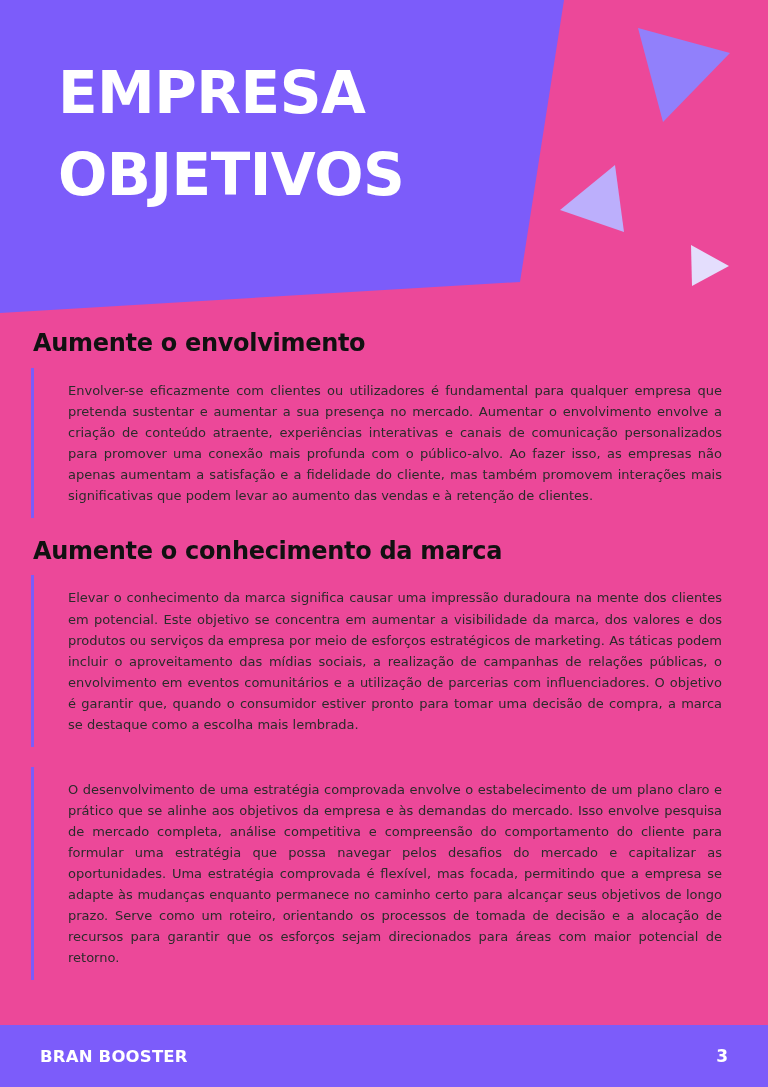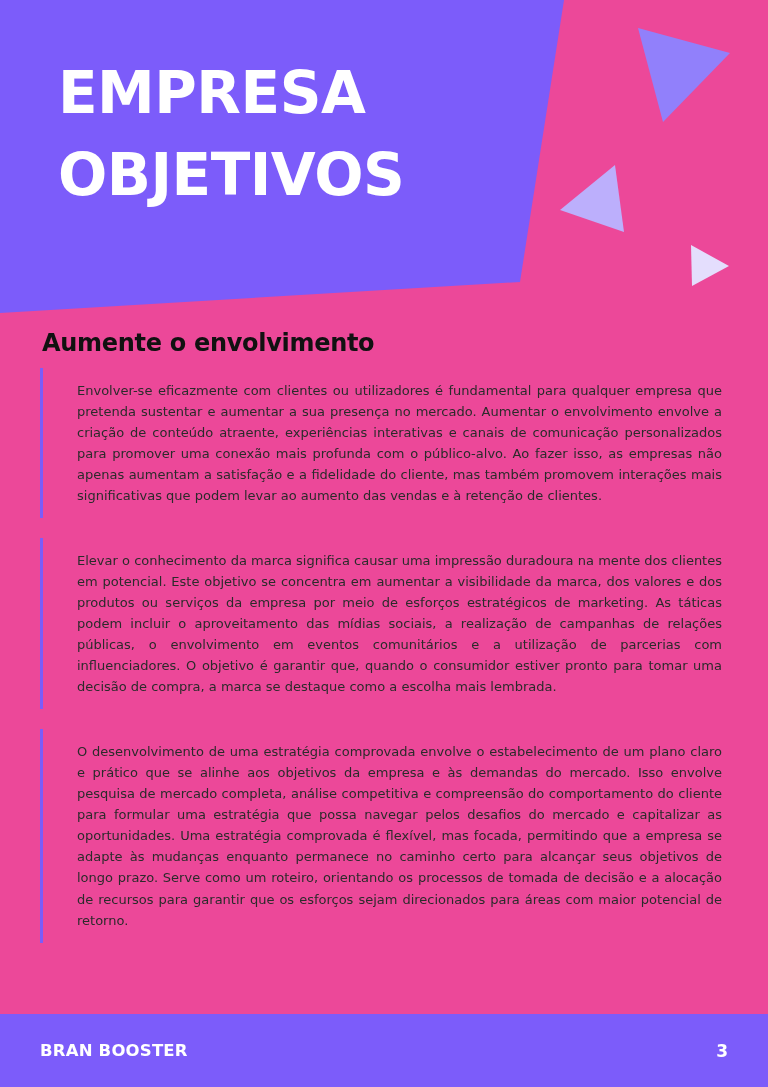--- a/index.html
+++ b/index.html
@@ -48,21 +48,21 @@
   }
 
   
   .content {
     position: absolute;
     left: 0;
     top: 330px;
     width: 768px;
   }
   .section {
-    padding: 0 34px 0 40px;
+    padding: 0 34px 0 31px;
   }
   .section + .section {
     margin-top: 20px;
   }
   .section-heading {
     font-family: "DejaVu Sans", sans-serif;
     font-weight: bold;
     font-size: 24px;
     color: #111111;
     margin: 0 0 10px 2px;
@@ -89,21 +89,21 @@
     text-align: justify;
     hyphens: none;
   }
 
   
   .footer {
     position: absolute;
     left: 0;
     bottom: 0;
     width: 768px;
-    height: 73px;
+    height: 62px;
     background: #7c5cfa;
     display: flex;
     align-items: center;
     justify-content: space-between;
     box-sizing: border-box;
     padding: 12px 40px;
   }
   .footer-brand {
     color: #ffffff;
     font-family: "DejaVu Sans", sans-serif;
@@ -139,20 +139,21 @@
 
     <section class="section">
       <h2 class="section-heading">Aumente o envolvimento</h2>
       <div class="para-wrap">
         <div class="accent-bar"></div>
         <p class="para">Envolver-se eficazmente com clientes ou utilizadores é fundamental para qualquer empresa que pretenda sustentar e aumentar a sua presença no mercado. Aumentar o envolvimento envolve a criação de conteúdo atraente, experiências interativas e canais de comunicação personalizados para promover uma conexão mais profunda com o público-alvo. Ao fazer isso, as empresas não apenas aumentam a satisfação e a fidelidade do cliente, mas também promovem interações mais significativas que podem levar ao aumento das vendas e à retenção de clientes.</p>
       </div>
     </section>
 
     <section class="section">
+      <h2 class="section-heading">Aumente o conhecimento da marca</h2>
       <div class="para-wrap">
         <div class="accent-bar"></div>
         <p class="para">Elevar o conhecimento da marca significa causar uma impressão duradoura na mente dos clientes em potencial. Este objetivo se concentra em aumentar a visibilidade da marca, dos valores e dos produtos ou serviços da empresa por meio de esforços estratégicos de marketing. As táticas podem incluir o aproveitamento das mídias sociais, a realização de campanhas de relações públicas, o envolvimento em eventos comunitários e a utilização de parcerias com influenciadores. O objetivo é garantir que, quando o consumidor estiver pronto para tomar uma decisão de compra, a marca se destaque como a escolha mais lembrada.</p>
       </div>
     </section>
 
     <section class="section">
       <div class="para-wrap">
         <div class="accent-bar"></div>
         <p class="para">O desenvolvimento de uma estratégia comprovada envolve o estabelecimento de um plano claro e prático que se alinhe aos objetivos da empresa e às demandas do mercado. Isso envolve pesquisa de mercado completa, análise competitiva e compreensão do comportamento do cliente para formular uma estratégia que possa navegar pelos desafios do mercado e capitalizar as oportunidades. Uma estratégia comprovada é flexível, mas focada, permitindo que a empresa se adapte às mudanças enquanto permanece no caminho certo para alcançar seus objetivos de longo prazo. Serve como um roteiro, orientando os processos de tomada de decisão e a alocação de recursos para garantir que os esforços sejam direcionados para áreas com maior potencial de retorno.</p>

